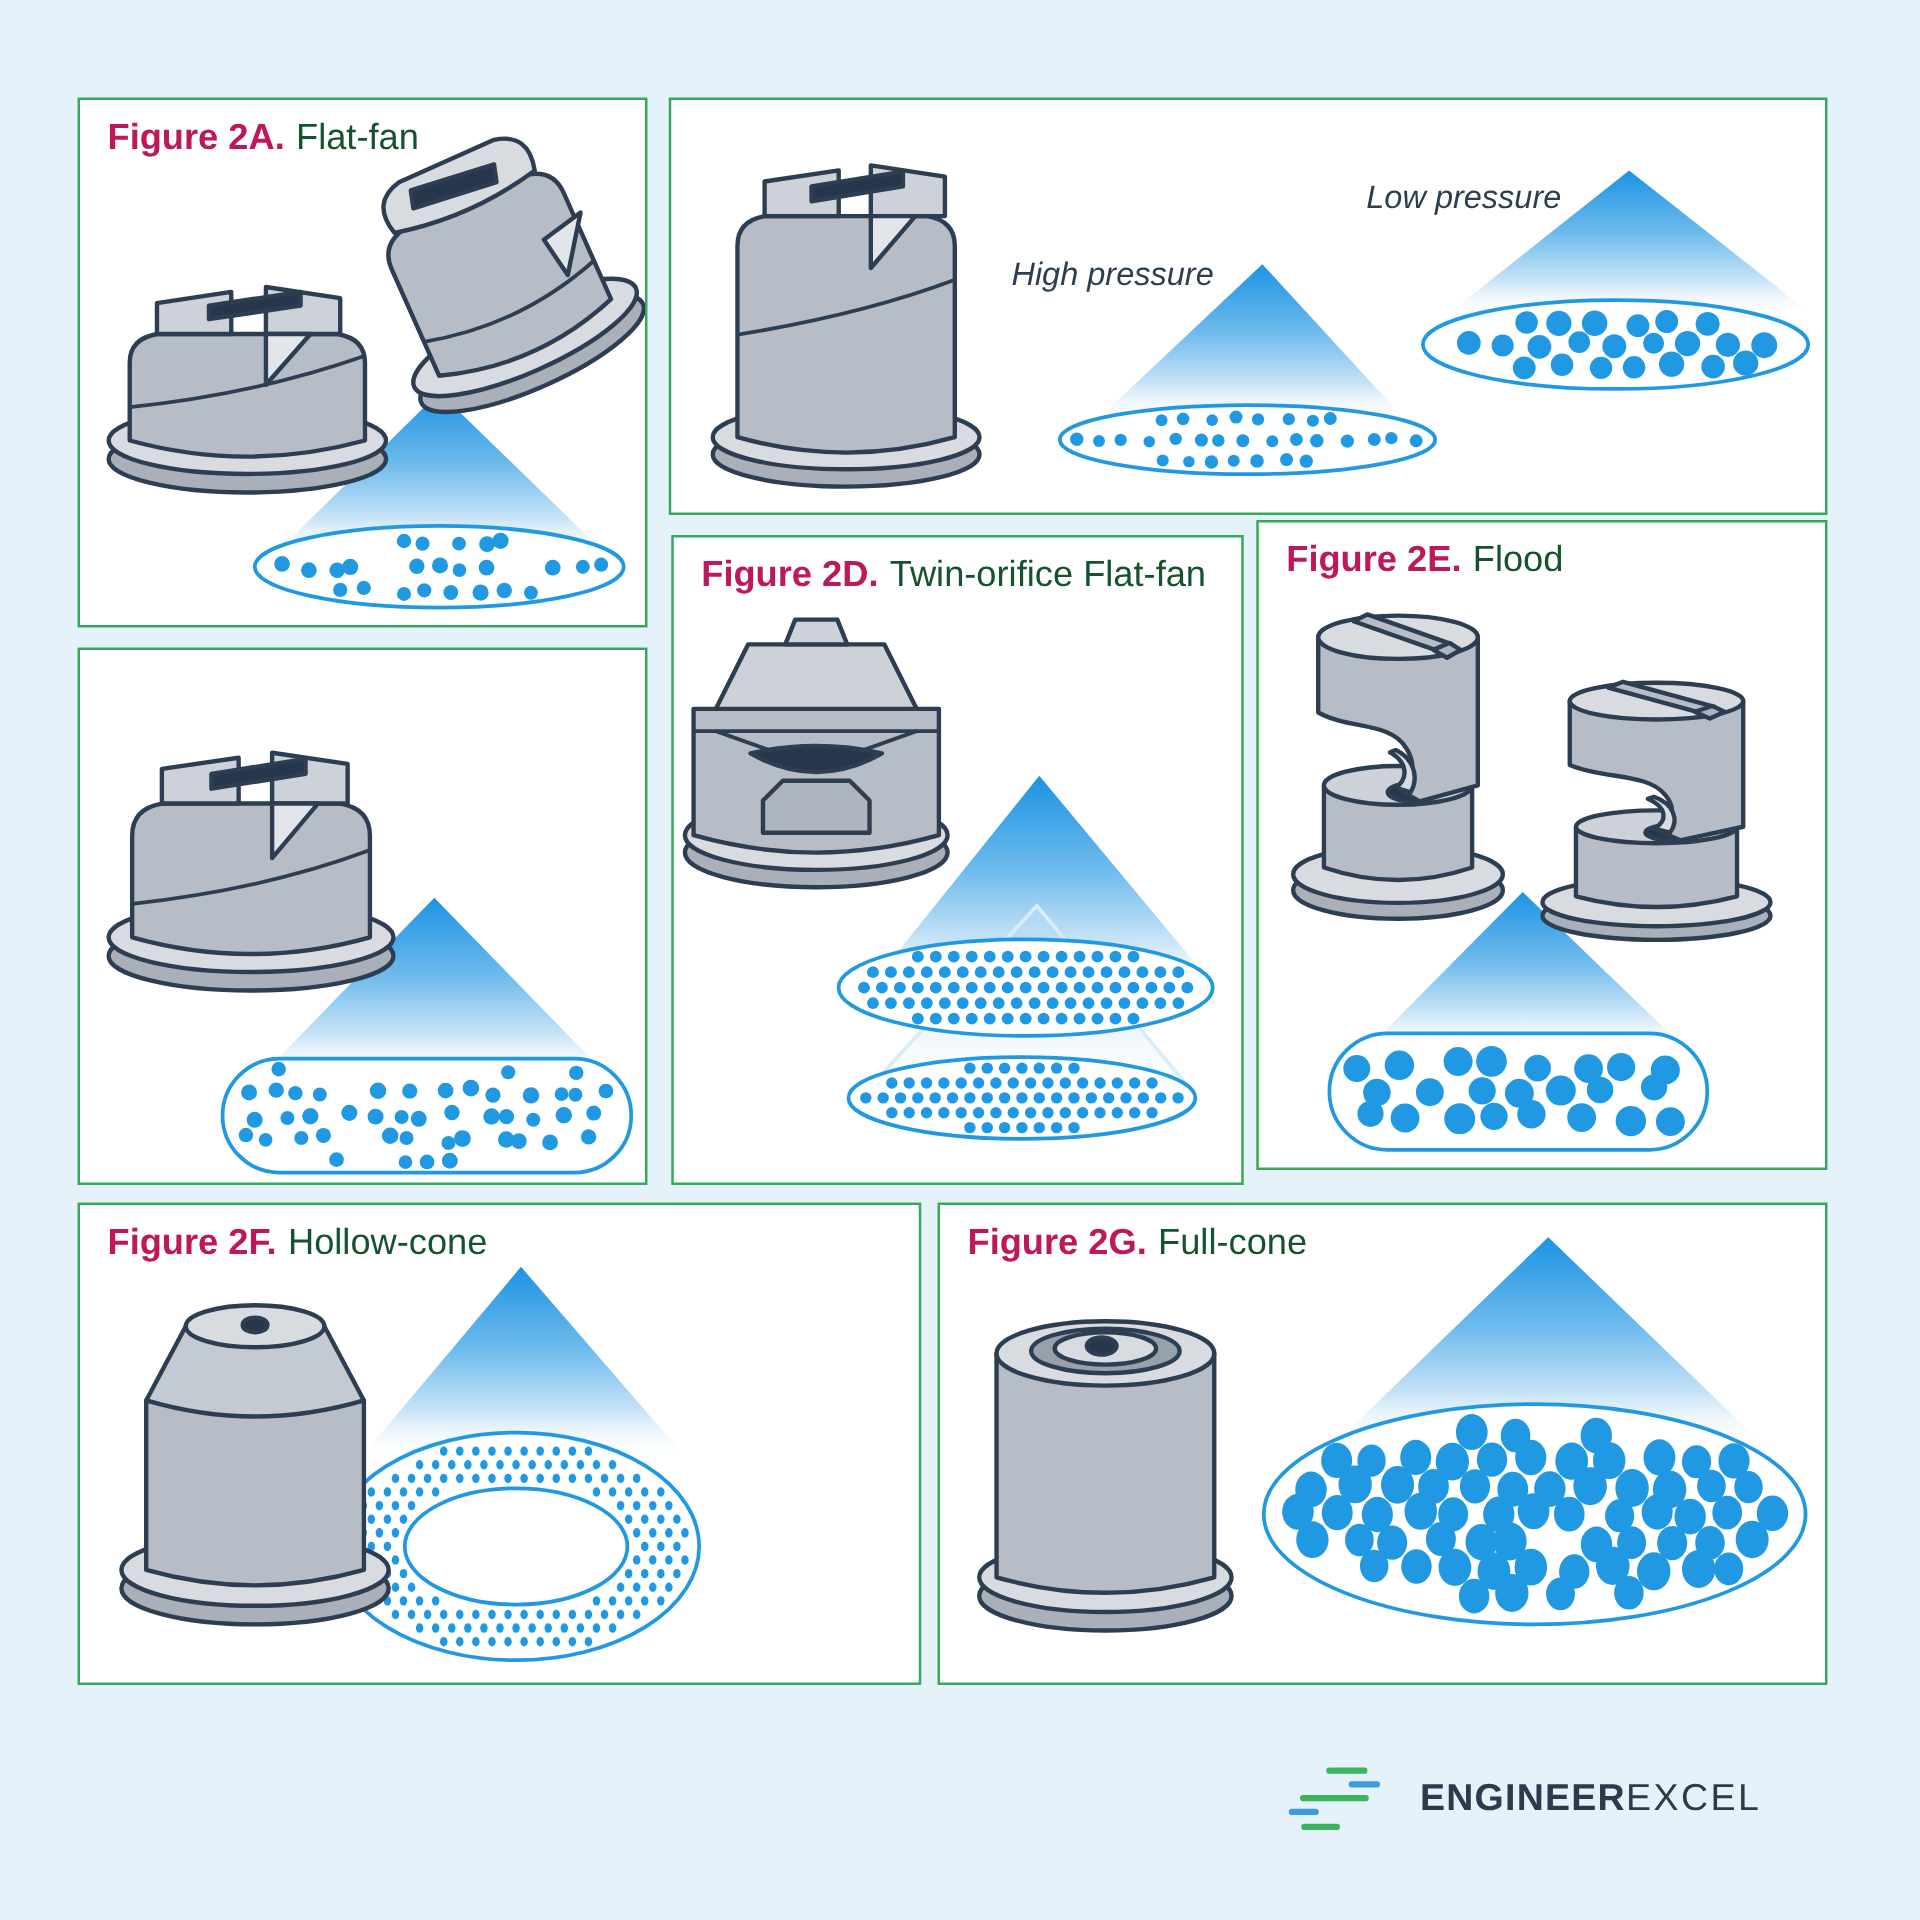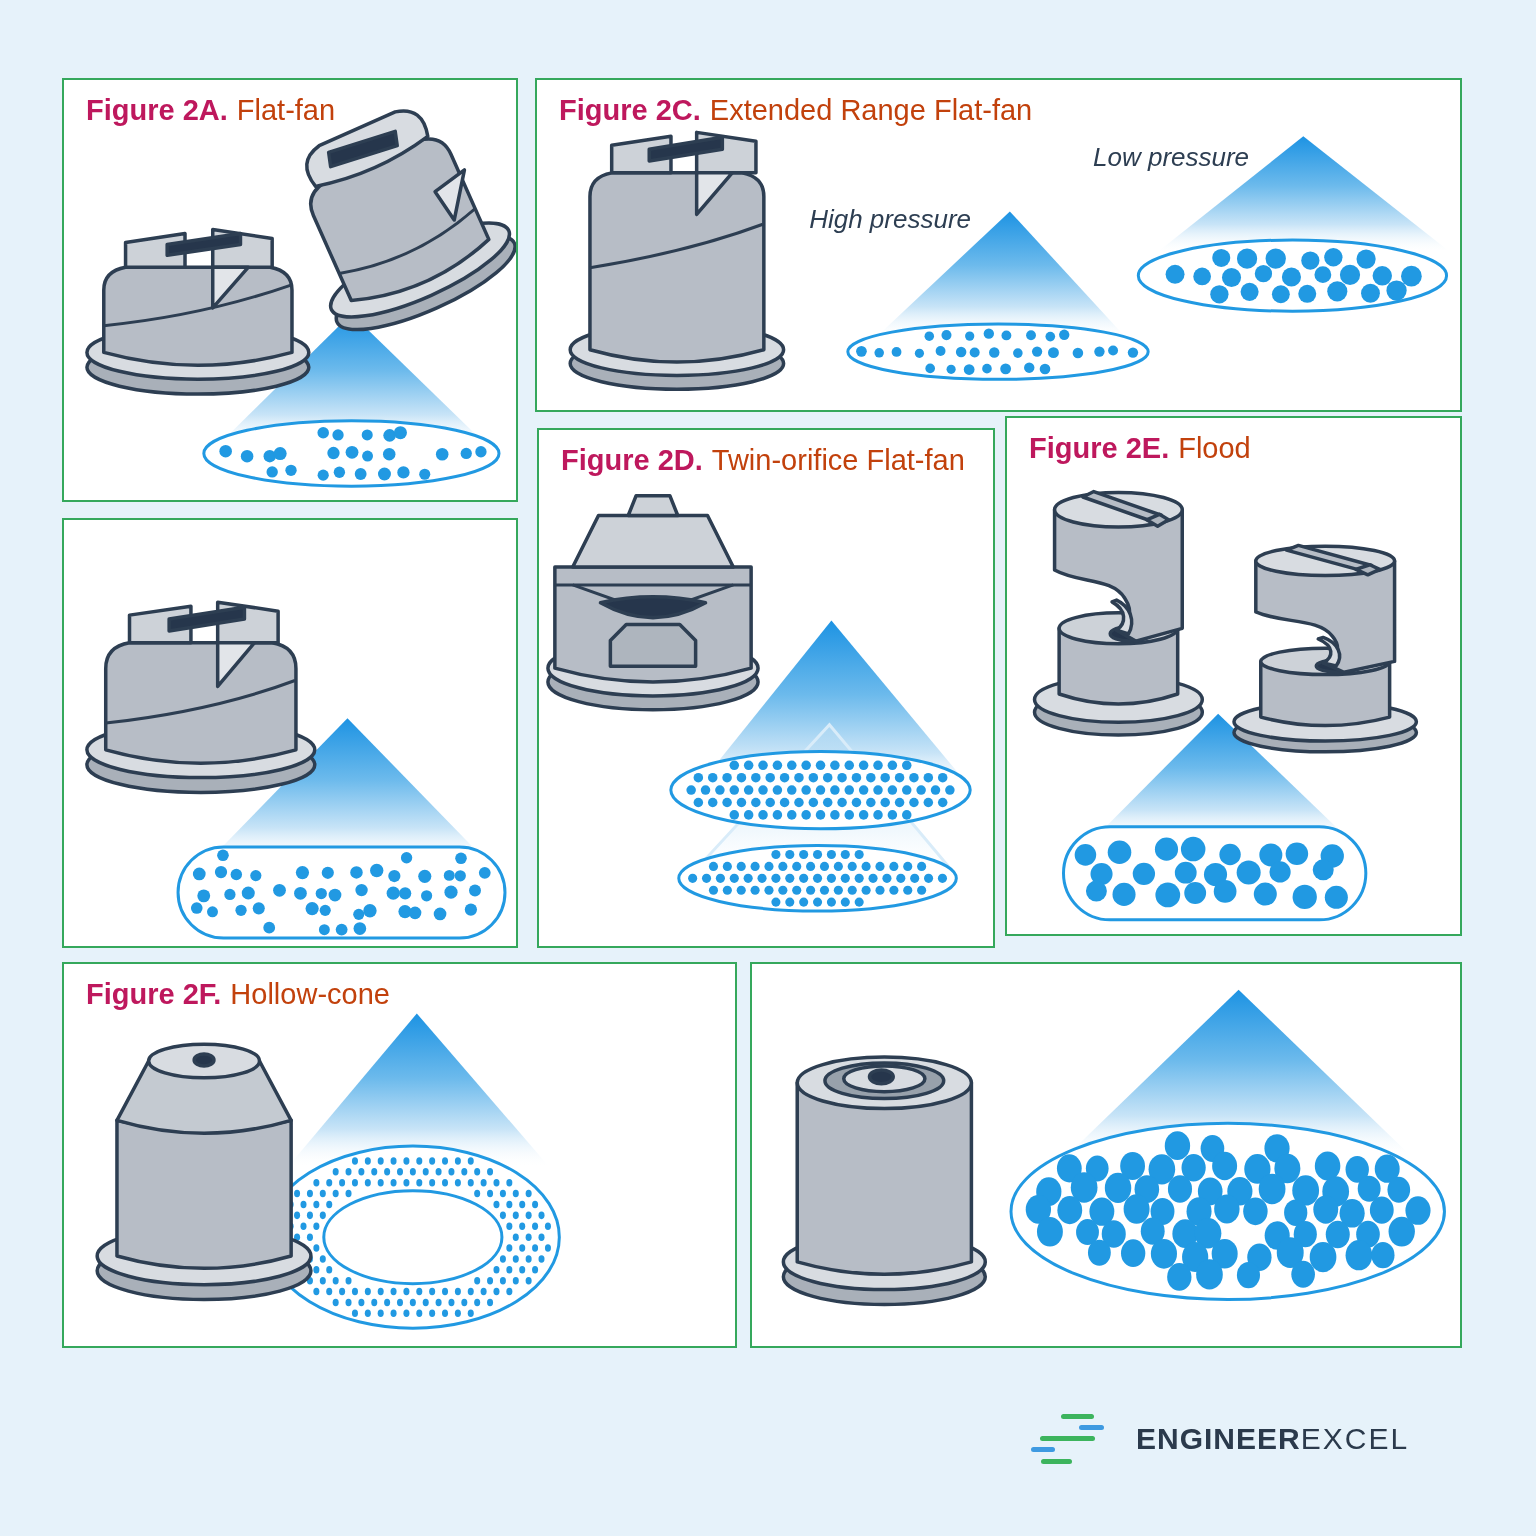--- a/index.html
+++ b/index.html
@@ -14,21 +14,21 @@
     position:absolute;background:#ffffff;
     border:2.5px solid #35a85c;box-sizing:border-box;
   }
   .panel svg{position:absolute;inset:0;width:100%;height:100%;}
   .panel svg *{vector-effect:non-scaling-stroke;}
   .panel-title{
     position:absolute;left:22px;top:12px;margin:0;z-index:3;
     font-size:29px;line-height:1.25;font-weight:400;white-space:nowrap;
   }
   .t-bold{font-weight:800;color:#be185d;margin-right:9px;}
-  .t-name{font-weight:400;color:#c2410c;}
+  .t-name{font-weight:400;color:#14532d;}
   #fig-2a{left:62px;top:78px;width:456px;height:424px;}
   #fig-2b{left:62px;top:518px;width:456px;height:430px;}
   #fig-2c{left:535px;top:78px;width:927px;height:334px;}
   #fig-2d{left:537px;top:428px;width:458px;height:520px;}
   #fig-2e{left:1005px;top:416px;width:457px;height:520px;}
   #fig-2f{left:62px;top:962px;width:675px;height:386px;}
   #fig-2g{left:750px;top:962px;width:712px;height:386px;}
   .pressure-label{
     position:absolute;z-index:3;font-style:italic;font-size:26px;
     color:#2d3e52;white-space:nowrap;
@@ -184,21 +184,20 @@
         <path d="M42,205 Q150,193 233,162" fill="none" stroke-width="3"></path>
         <path d="M66,124 L66,96 L128,87 L128,124 Z" fill="#cdd2d8"></path>
         <path d="M155,124 L155,83 L216,92 L216,124 Z" fill="#cdd2d8"></path>
         <path d="M106,100 L182,88 L182,100 L106,112 Z" fill="#26364c"></path>
         <path d="M155,124 L192,124 L155,168 Z" fill="#e2e5e9"></path>
       </g>
     </svg>
   </section>
 
   <section class="panel" id="fig-2c">
-    <h2 class="panel-title"><span class="t-bold">Figure 2C.</span><span class="t-name">Extended Range Flat-fan</span></h2>
     <div class="pressure-label hp-label">High pressure</div>
     <div class="pressure-label lp-label">Low pressure</div>
     <svg viewBox="0 0 927 334">
       <g>
           <polygon points="475,133 338,262 590,258" fill="url(#sprayGrad)"></polygon>
           <ellipse cx="463" cy="275" rx="152" ry="28" fill="#fff" stroke="#2199e2" stroke-width="3"></ellipse>
           <ellipse cx="393.43464221060276" cy="259.29327339772135" rx="4.806407796824351" ry="4.806407796824351" fill="#2199e2"></ellipse>
           <ellipse cx="410.84790136292577" cy="258.19869252014905" rx="5.0886772390455" ry="5.0886772390455" fill="#2199e2"></ellipse>
           <ellipse cx="434.35041515156627" cy="259.21812422480434" rx="4.697824001451954" ry="4.697824001451954" fill="#2199e2"></ellipse>
           <ellipse cx="453.7127527054399" cy="256.73405434563756" rx="5.248842089343816" ry="5.248842089343816" fill="#2199e2"></ellipse>
@@ -657,20 +656,21 @@
         <ellipse cx="140" cy="295" rx="108" ry="29" fill="#d8dce1"></ellipse>
         <path d="M52,158 L52,295 Q140,320 228,295 L228,158 Q140,180 52,158 Z" fill="#b7bdc6"></path>
         <path d="M52,158 Q140,184 228,158 L196,98 L84,98 Z" fill="#c4cad1"></path>
         <ellipse cx="140" cy="98" rx="56" ry="17" fill="#d8dce1"></ellipse>
         <ellipse cx="140" cy="97" rx="10" ry="6" fill="#26364c"></ellipse>
       </g>
     </svg>
   </section>
 
   <section class="panel" id="fig-2g">
+    <h2 class="panel-title"><span class="t-bold">Figure 2G.</span><span class="t-name">Full-cone</span></h2>
     <svg viewBox="0 0 712 386">
       <g>
           <polygon points="490,26 314,196 660,190" fill="url(#sprayGrad)"></polygon>
           <ellipse cx="479" cy="250" rx="219" ry="89" fill="#fff" stroke="#2199e2" stroke-width="3"></ellipse>
           <ellipse cx="428.1855471422896" cy="183.57476741052233" rx="12.827494907295332" ry="14.57669875829015" fill="#2199e2"></ellipse>
           <ellipse cx="463.5577142559923" cy="186.47394209029153" rx="11.960146406814456" ry="13.591075462289155" fill="#2199e2"></ellipse>
           <ellipse cx="528.7995123448782" cy="186.38924440345727" rx="12.71547401022166" ry="14.449402284342796" fill="#2199e2"></ellipse>
           <ellipse cx="318.9310033558868" cy="206.50953221973032" rx="12.523289240300656" ry="14.231010500341654" fill="#2199e2"></ellipse>
           <ellipse cx="347.1357169947587" cy="206.64451094018295" rx="11.47870183620602" ry="13.043979359325022" fill="#2199e2"></ellipse>
           <ellipse cx="382.8728994349949" cy="204.087535436498" rx="12.531806683270261" ry="14.240689412807114" fill="#2199e2"></ellipse>

